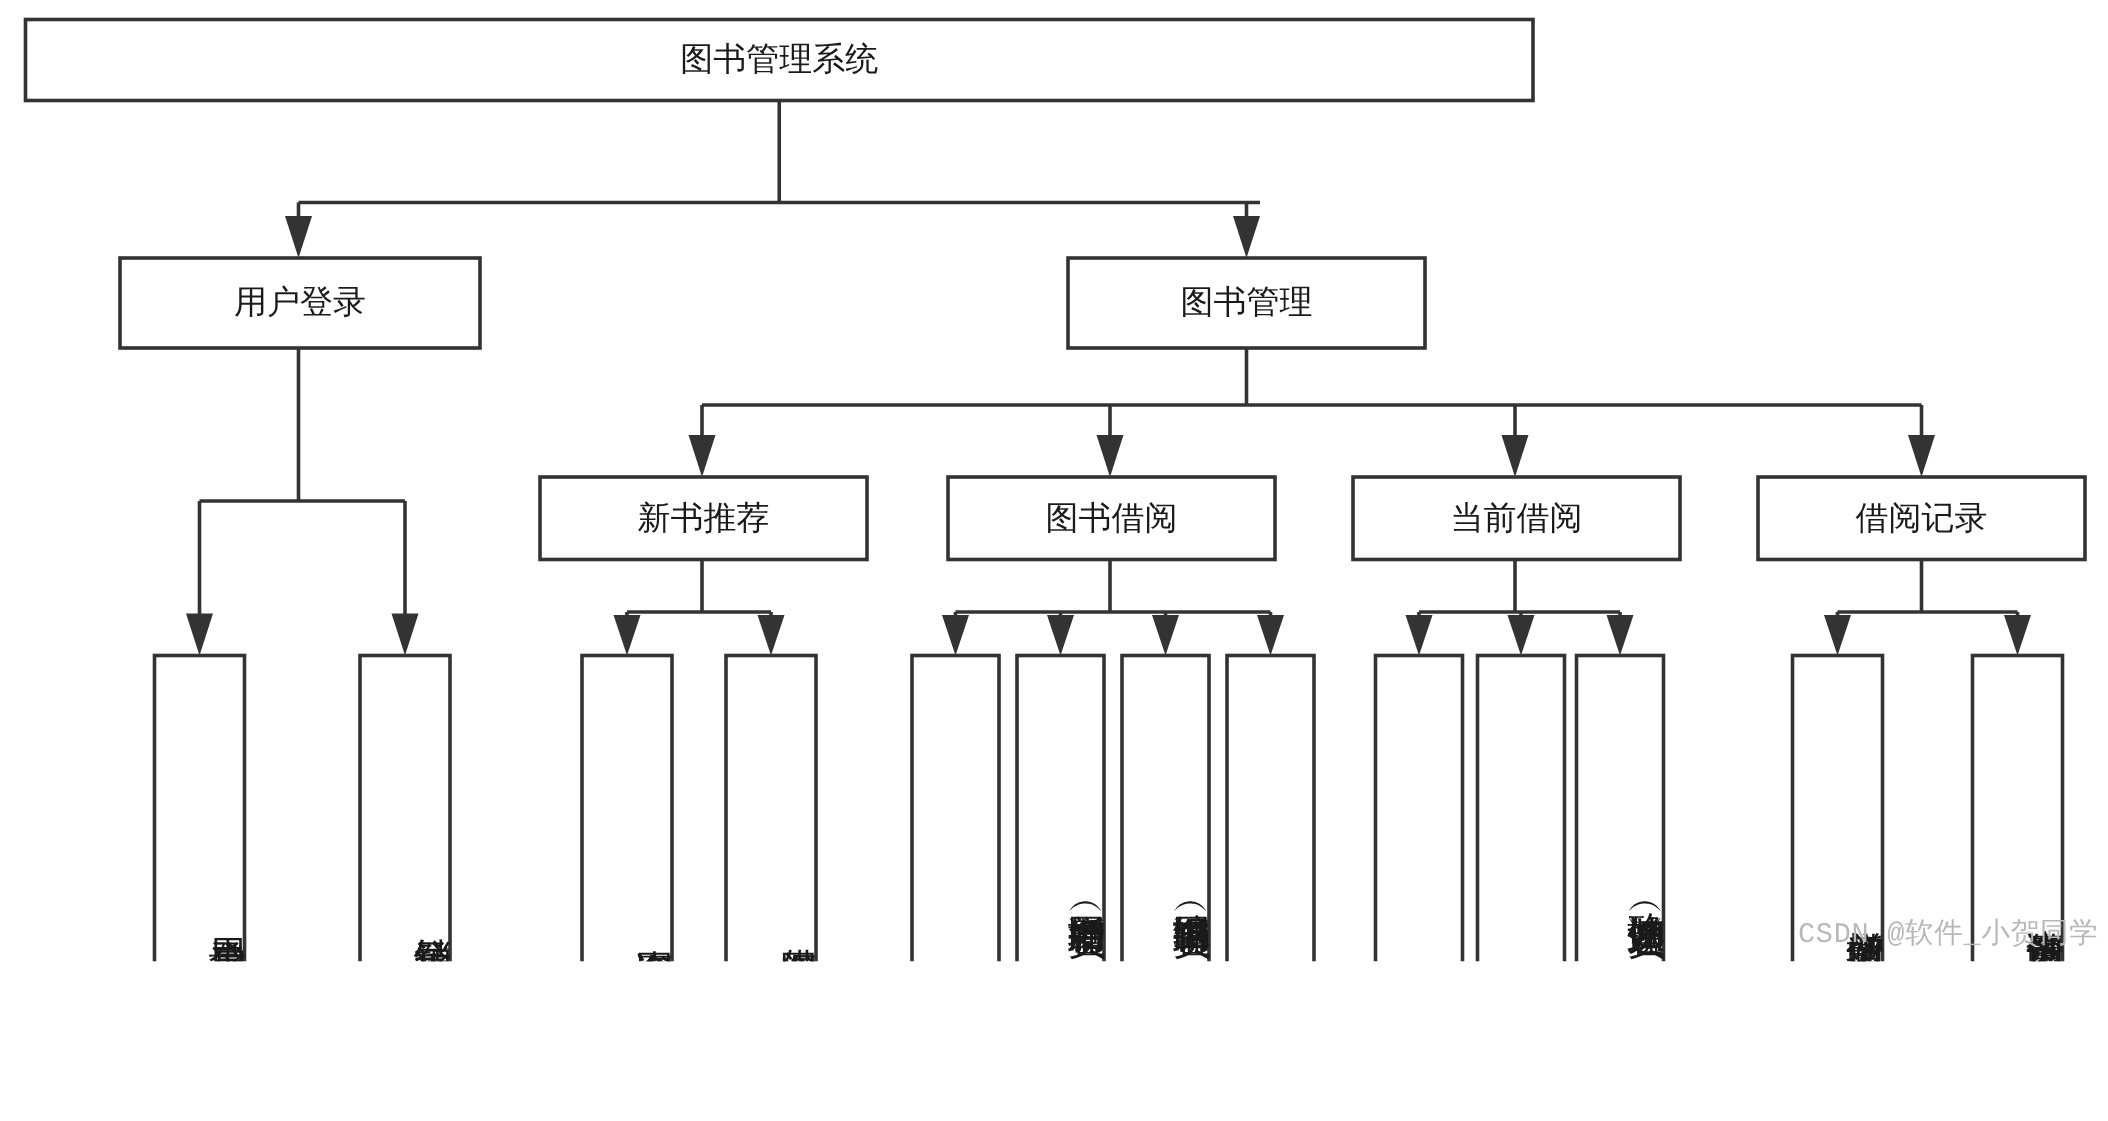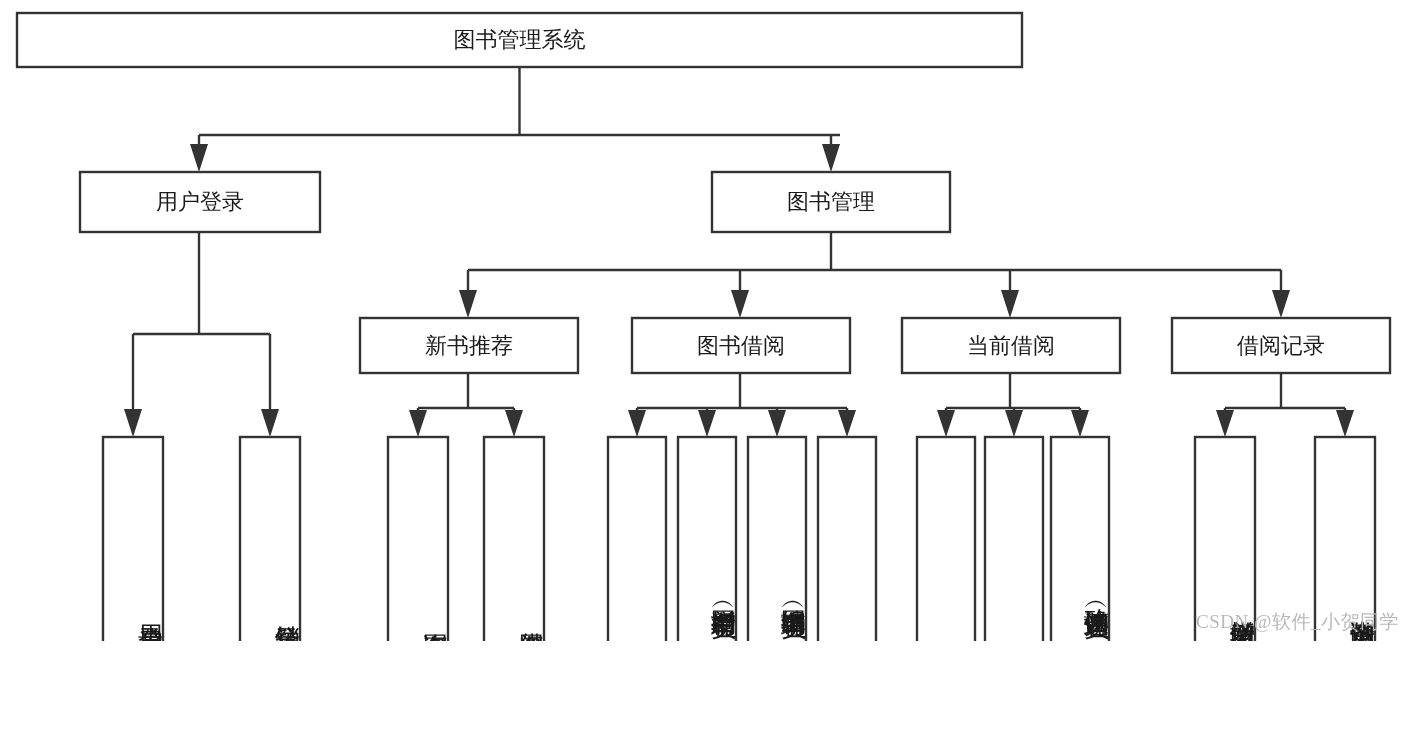--- a/index.html
+++ b/index.html
@@ -61,21 +61,21 @@
     display: flex;
     align-items: flex-start;
     justify-content: center;
     white-space: nowrap;
     pointer-events: none;
   }
   .watermark {
     position: absolute;
     right: 6px;
     bottom: 6px;
-    font-family: Liberation Serif, serif;
+    font-family: Liberation Mono, monospace;
     font-size: 19px;
     color: #b8b8b8;
     letter-spacing: 0.5px;
     user-select: none;
     white-space: nowrap;
   }
 </style>
 </head>
 <body>
 

